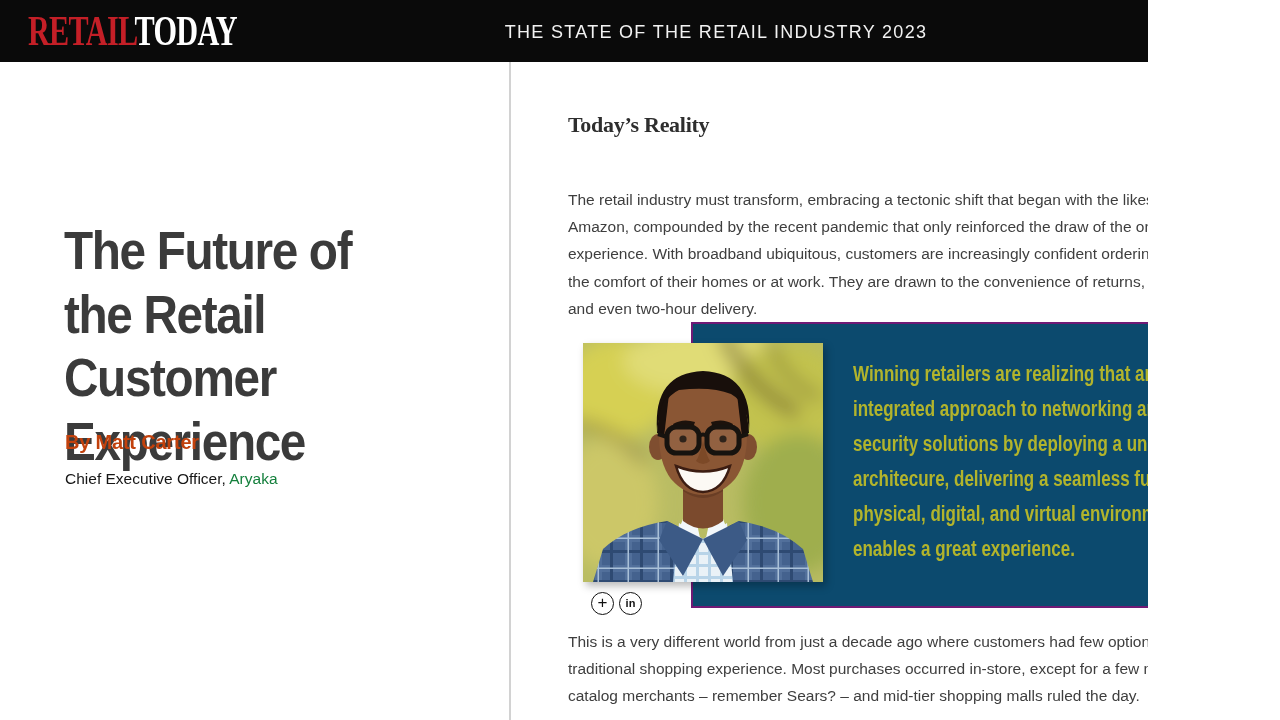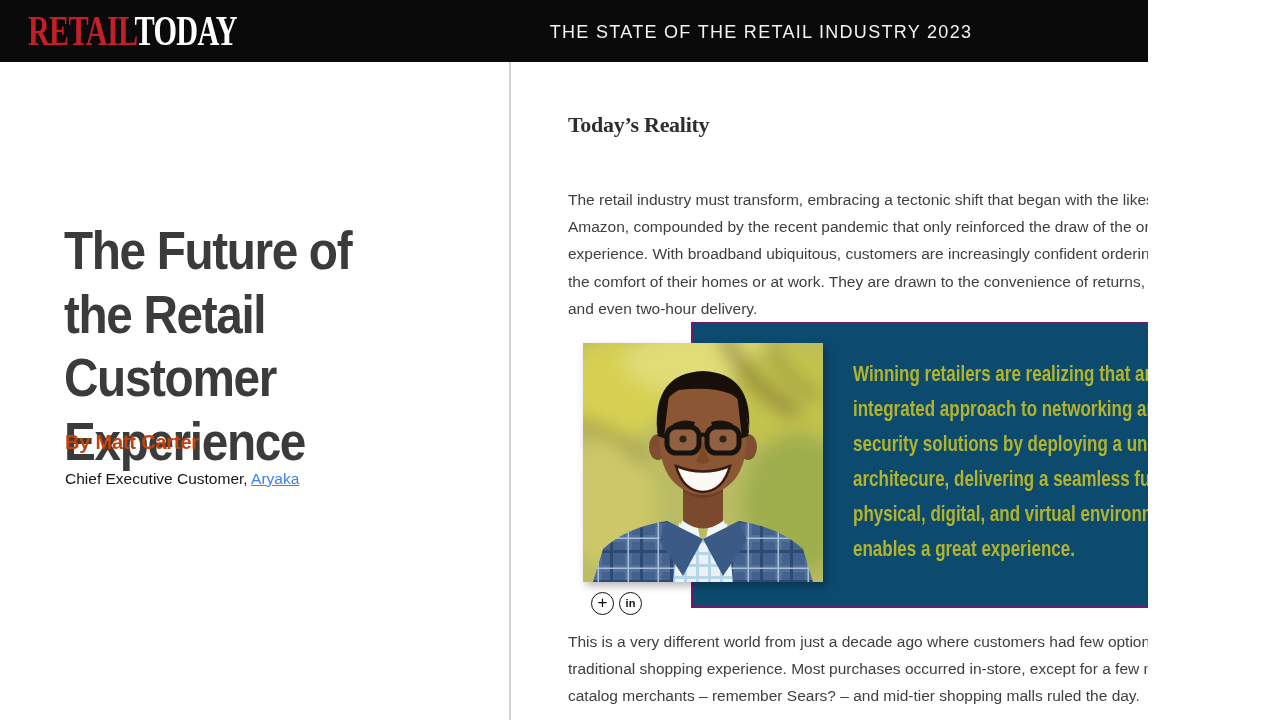--- a/index.html
+++ b/index.html
@@ -37,21 +37,20 @@
   }
   .logo .logo-red { color: #c41f27; }
   .header-title {
     position: absolute;
     left: 716px; top: 22px;
     transform: translateX(-50%);
     color: #f2f2f2;
     font-size: 18px;
     letter-spacing: 1.3px;
     white-space: nowrap;
-    margin-left: 45px;
   }
   .socials {
     position: absolute;
     right: 19px; top: 22px;
     display: flex;
     align-items: center;
     gap: 15px;
   }
   .social-link { color: #ffffff; text-decoration: none; cursor: pointer; display: flex; align-items: center; }
   .social-in { font-size: 13px; font-weight: 700; }
@@ -88,21 +87,21 @@
     letter-spacing: -0.2px;
     z-index: 2;
   }
   .author-credit {
     position: absolute;
     left: 65px; top: 470px;
     font-size: 15.5px;
     color: #161616;
     z-index: 2;
   }
-  .author-credit a { color: #3b82f6; text-decoration: underline; cursor: pointer; }
+  .author-credit a { color: #15803d; cursor: pointer; }
 
   
   .section-heading {
     position: absolute;
     left: 568px; top: 112px;
     font-size: 22px;
     font-weight: 700;
     letter-spacing: -0.3px;
     color: #2e2e2e;
     font-family: Liberation Serif, serif;
@@ -192,21 +191,21 @@
   <div class="column-divider"></div>
 
   <h1 class="article-title">
     <span>The Future of</span>
     <span>the Retail</span>
     <span>Customer</span>
     <span>Experience</span>
   </h1>
   <div class="article-byline">By Matt Carter</div>
   <div class="author-credit">
-    <span>Chief Executive Customer, </span><a>Aryaka</a>
+    <span>Chief Executive Officer, </span><a>Aryaka</a>
   </div>
 
   <h2 class="section-heading">Today’s Reality</h2>
 
   <p class="para para-1">The retail industry must transform, embracing a tectonic shift that began with the likes of Amazon, compounded by the recent pandemic that only reinforced the draw of the online experience. With broadband ubiquitous, customers are increasingly confident ordering from the comfort of their homes or at work. They are drawn to the convenience of returns, two-day, and even two-hour delivery.</p>
 
   <div class="quote-box">
     <div class="quote-text">Winning retailers are realizing that an integrated approach to networking and security solutions by deploying a unified architecure, delivering a seamless fusion of physical, digital, and virtual environments enables a great experience.</div>
   </div>
 

